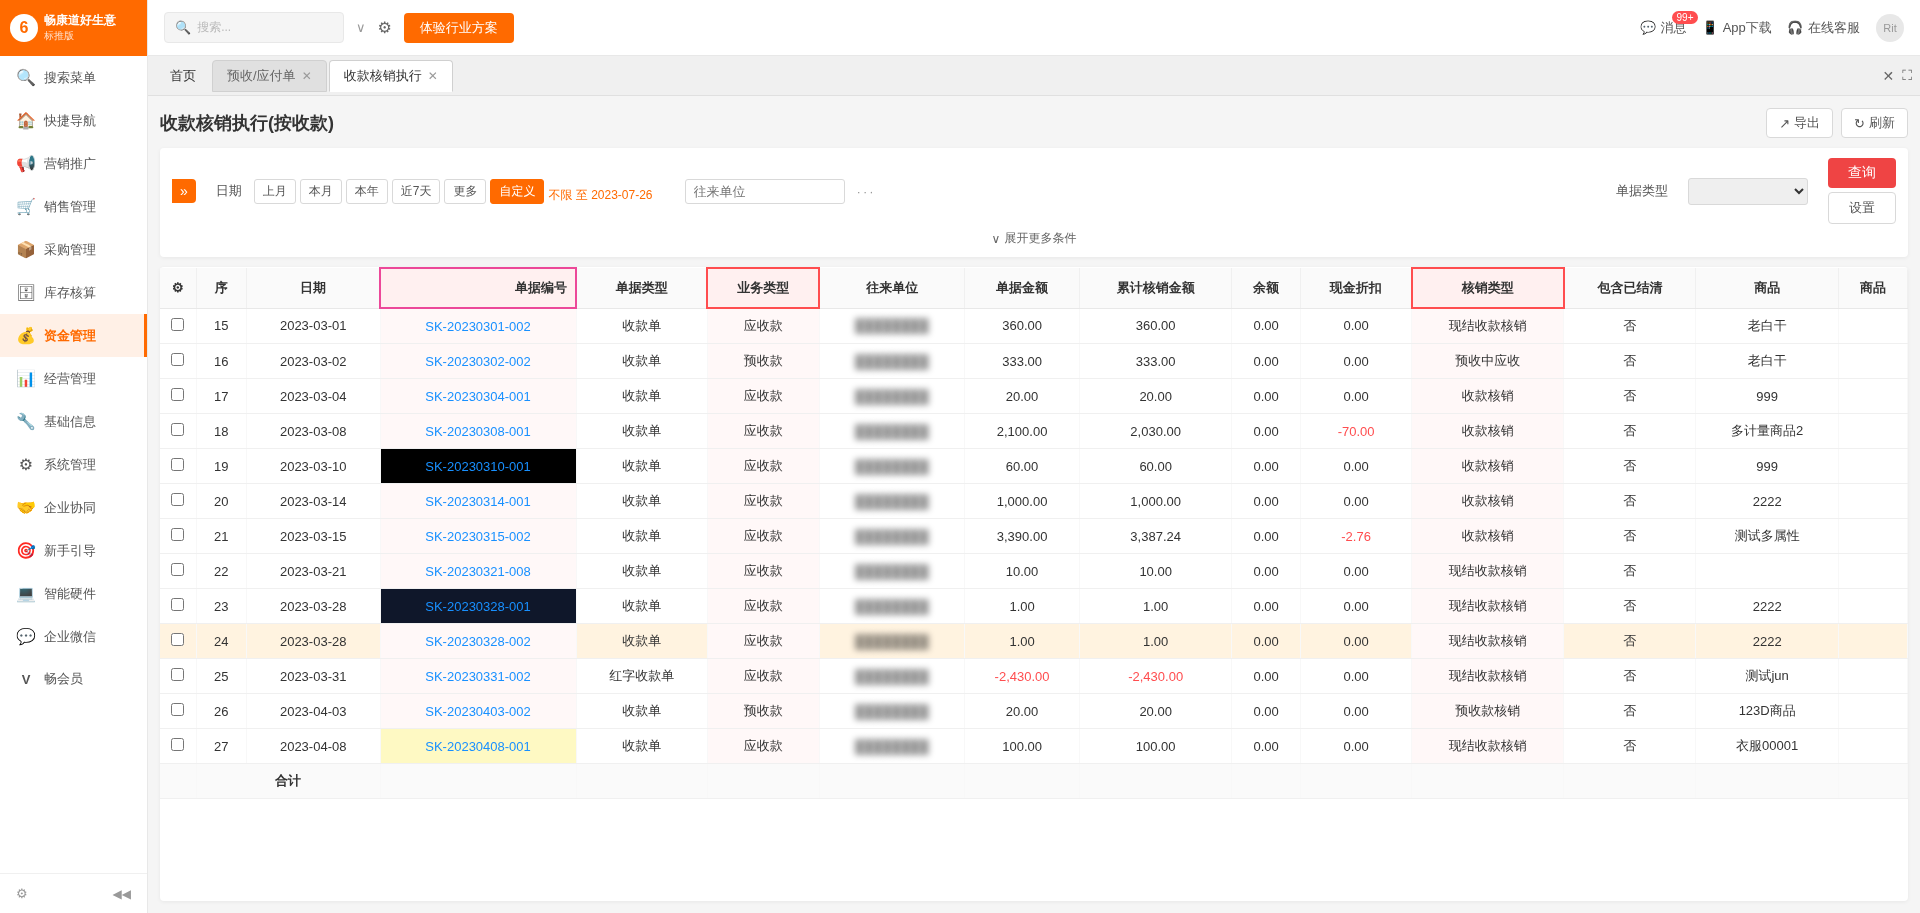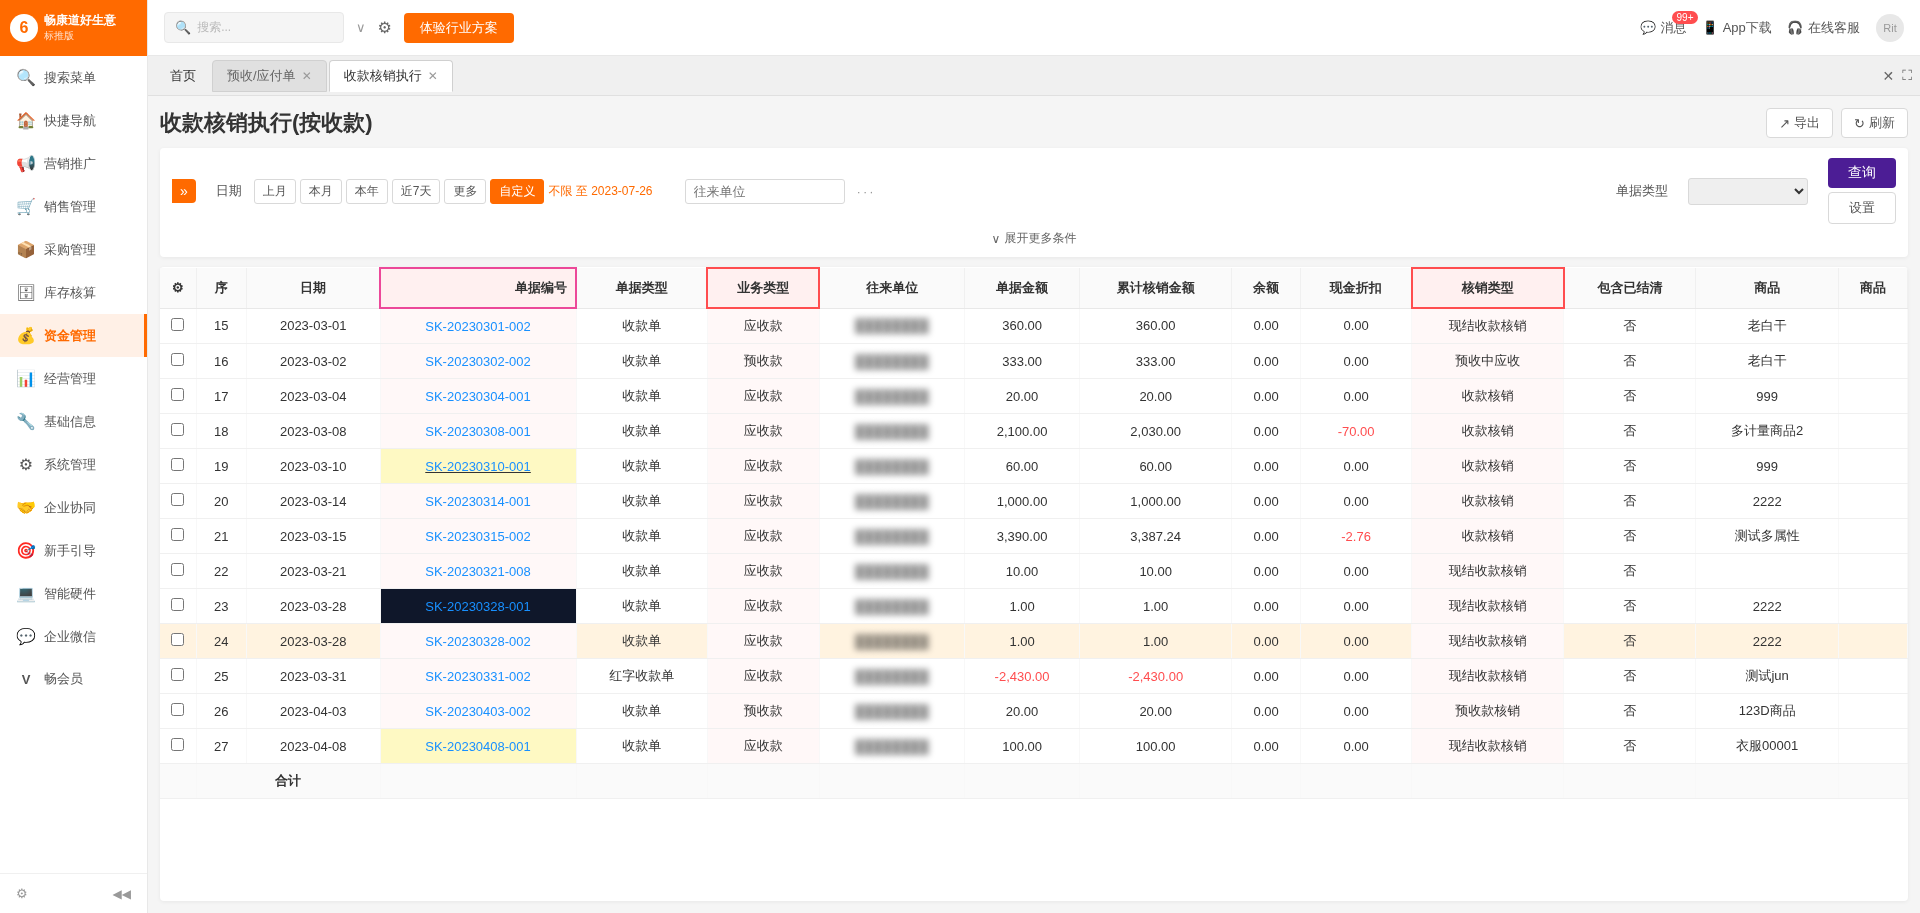--- a/index.html
+++ b/index.html
@@ -35,37 +35,37 @@
     .tab { display: flex; align-items: center; gap: 6px; padding: 0 14px; height: 32px; border-radius: 4px 4px 0 0; cursor: pointer; font-size: 13px; color: #666; background: #e0e0e0; margin-right: 2px; border: 1px solid #d0d0d0; }
     .tab.active { background: #fff; color: #333; border-bottom: 1px solid #fff; }
     .tab-close { font-size: 12px; color: #999; cursor: pointer; }
     .tab-home { background: transparent; border: none; color: #333; font-size: 13px; padding: 0 14px; height: 32px; display: flex; align-items: center; cursor: pointer; }
     .tabbar-actions { margin-left: auto; display: flex; gap: 8px; }
     .tabbar-action-btn { background: none; border: none; cursor: pointer; color: #666; font-size: 14px; }
 
     
     .content { flex: 1; overflow: hidden; display: flex; flex-direction: column; background: #f5f5f5; padding: 12px; }
     .page-header { display: flex; align-items: center; justify-content: space-between; margin-bottom: 10px; }
-    .page-title { font-size: 22px; font-weight: bold; color: #333; }
+    .page-title { font-size: 18px; font-weight: bold; color: #333; }
     .page-actions { display: flex; gap: 8px; }
     .page-action-btn { display: flex; align-items: center; gap: 4px; padding: 5px 12px; border: 1px solid #d9d9d9; border-radius: 4px; background: #fff; cursor: pointer; color: #555; font-size: 13px; }
 
     
     .filter-bar { background: #fff; border-radius: 4px; padding: 10px 12px; margin-bottom: 10px; box-shadow: 0 1px 4px rgba(0,0,0,0.06); }
     .filter-row { display: flex; align-items: center; gap: 12px; flex-wrap: wrap; }
     .filter-expand-btn { background: #ff6a00; color: #fff; border: none; border-radius: 0 4px 4px 0; padding: 4px 8px; cursor: pointer; font-size: 14px; margin-right: 8px; }
     .filter-label { color: #555; font-size: 13px; white-space: nowrap; }
-    .filter-date-btns { display: flex; gap: 4px; align-items: center; }
+    .filter-date-btns { display: flex; gap: 4px; align-items: flex-end; }
     .filter-date-btn { padding: 3px 8px; border-radius: 3px; border: 1px solid #d9d9d9; background: #fff; cursor: pointer; font-size: 12px; color: #555; }
     .filter-date-btn.custom { background: #ff6a00; color: #fff; border-color: #ff6a00; }
     .filter-date-range { color: #ff6a00; font-size: 12px; }
     .filter-input { border: 1px solid #d9d9d9; border-radius: 3px; padding: 4px 8px; font-size: 13px; color: #333; width: 160px; }
     .filter-dots { color: #999; letter-spacing: 2px; }
     .filter-select { border: 1px solid #d9d9d9; border-radius: 3px; padding: 4px 8px; font-size: 13px; color: #333; min-width: 120px; }
-    .filter-query-btn { background: #4c1d95; color: #fff; border: none; border-radius: 4px; padding: 6px 20px; font-size: 14px; cursor: pointer; }
+    .filter-query-btn { background: #ef4444; color: #fff; border: none; border-radius: 4px; padding: 6px 20px; font-size: 14px; cursor: pointer; }
     .filter-settings-btn { border: 1px solid #d9d9d9; background: #fff; border-radius: 4px; padding: 6px 14px; font-size: 13px; cursor: pointer; color: #555; }
     .filter-expand-row { display: flex; justify-content: center; margin-top: 6px; }
     .filter-expand-more { color: #666; font-size: 12px; cursor: pointer; display: flex; align-items: center; gap: 4px; }
 
     
     .table-container { flex: 1; overflow: auto; background: #fff; border-radius: 4px; box-shadow: 0 1px 4px rgba(0,0,0,0.06); }
     table { width: 100%; border-collapse: collapse; font-size: 13px; }
     thead tr { background: #fafafa; }
     th { padding: 10px 8px; text-align: center; border-bottom: 1px solid #e8e8e8; border-right: 1px solid #f0f0f0; color: #333; font-weight: 600; white-space: nowrap; position: sticky; top: 0; z-index: 1; background: #fafafa; }
     td { padding: 8px 8px; text-align: center; border-bottom: 1px solid #f0f0f0; border-right: 1px solid #f8f8f8; color: #333; white-space: nowrap; }
@@ -348,21 +348,21 @@
     <td class="negative">-70.00</td>
     <td style="background:#fff8f8;">收款核销</td>
     <td>否</td>
     <td>多计量商品2</td>
     <td></td>
   </tr>
             <tr>
     <td><input type="checkbox" style=""></td>
     <td>19</td>
     <td>2023-03-10</td>
-    <td style="background:#fef9c3;text-decoration:underline;"><a class="link-text">SK-20230310-001</a></td>
+    <td style="background:#000000;"><a class="link-text">SK-20230310-001</a></td>
     <td>收款单</td>
     <td style="background:#fff8f8;">应收款</td>
     <td><span class="blurred">████████</span></td>
     <td class="">60.00</td>
     <td class="">60.00</td>
     <td>0.00</td>
     <td class="">0.00</td>
     <td style="background:#fff8f8;">收款核销</td>
     <td>否</td>
     <td>999</td>

